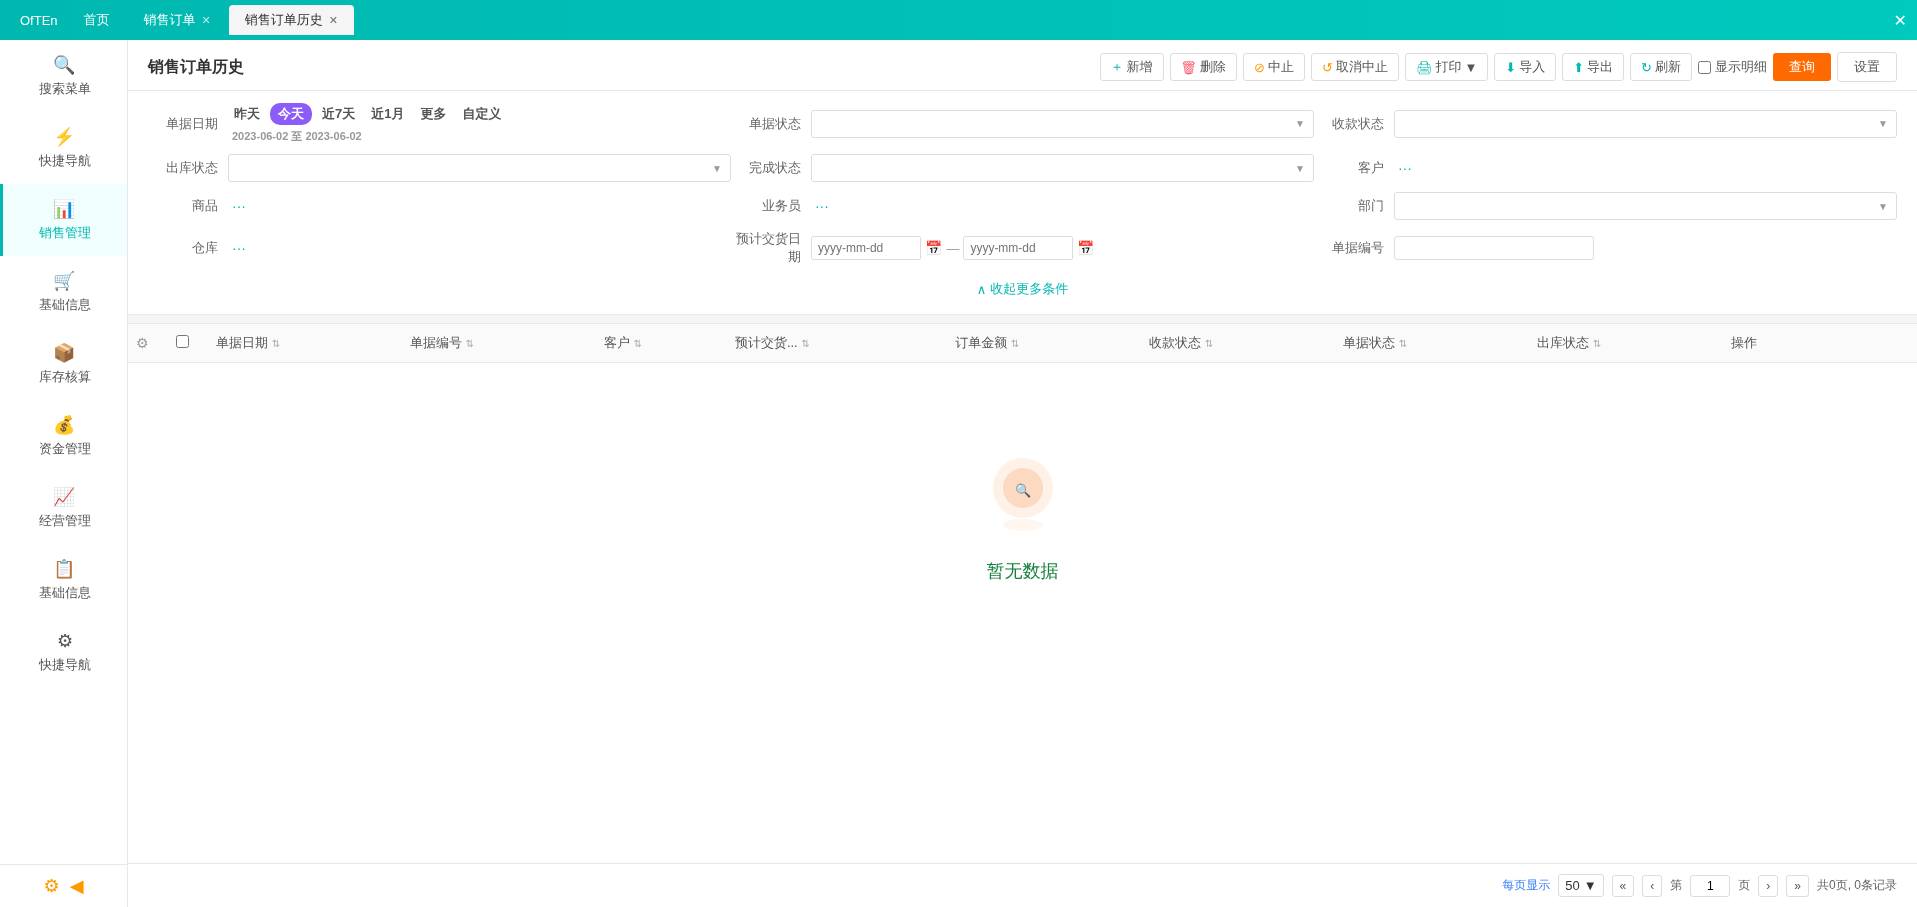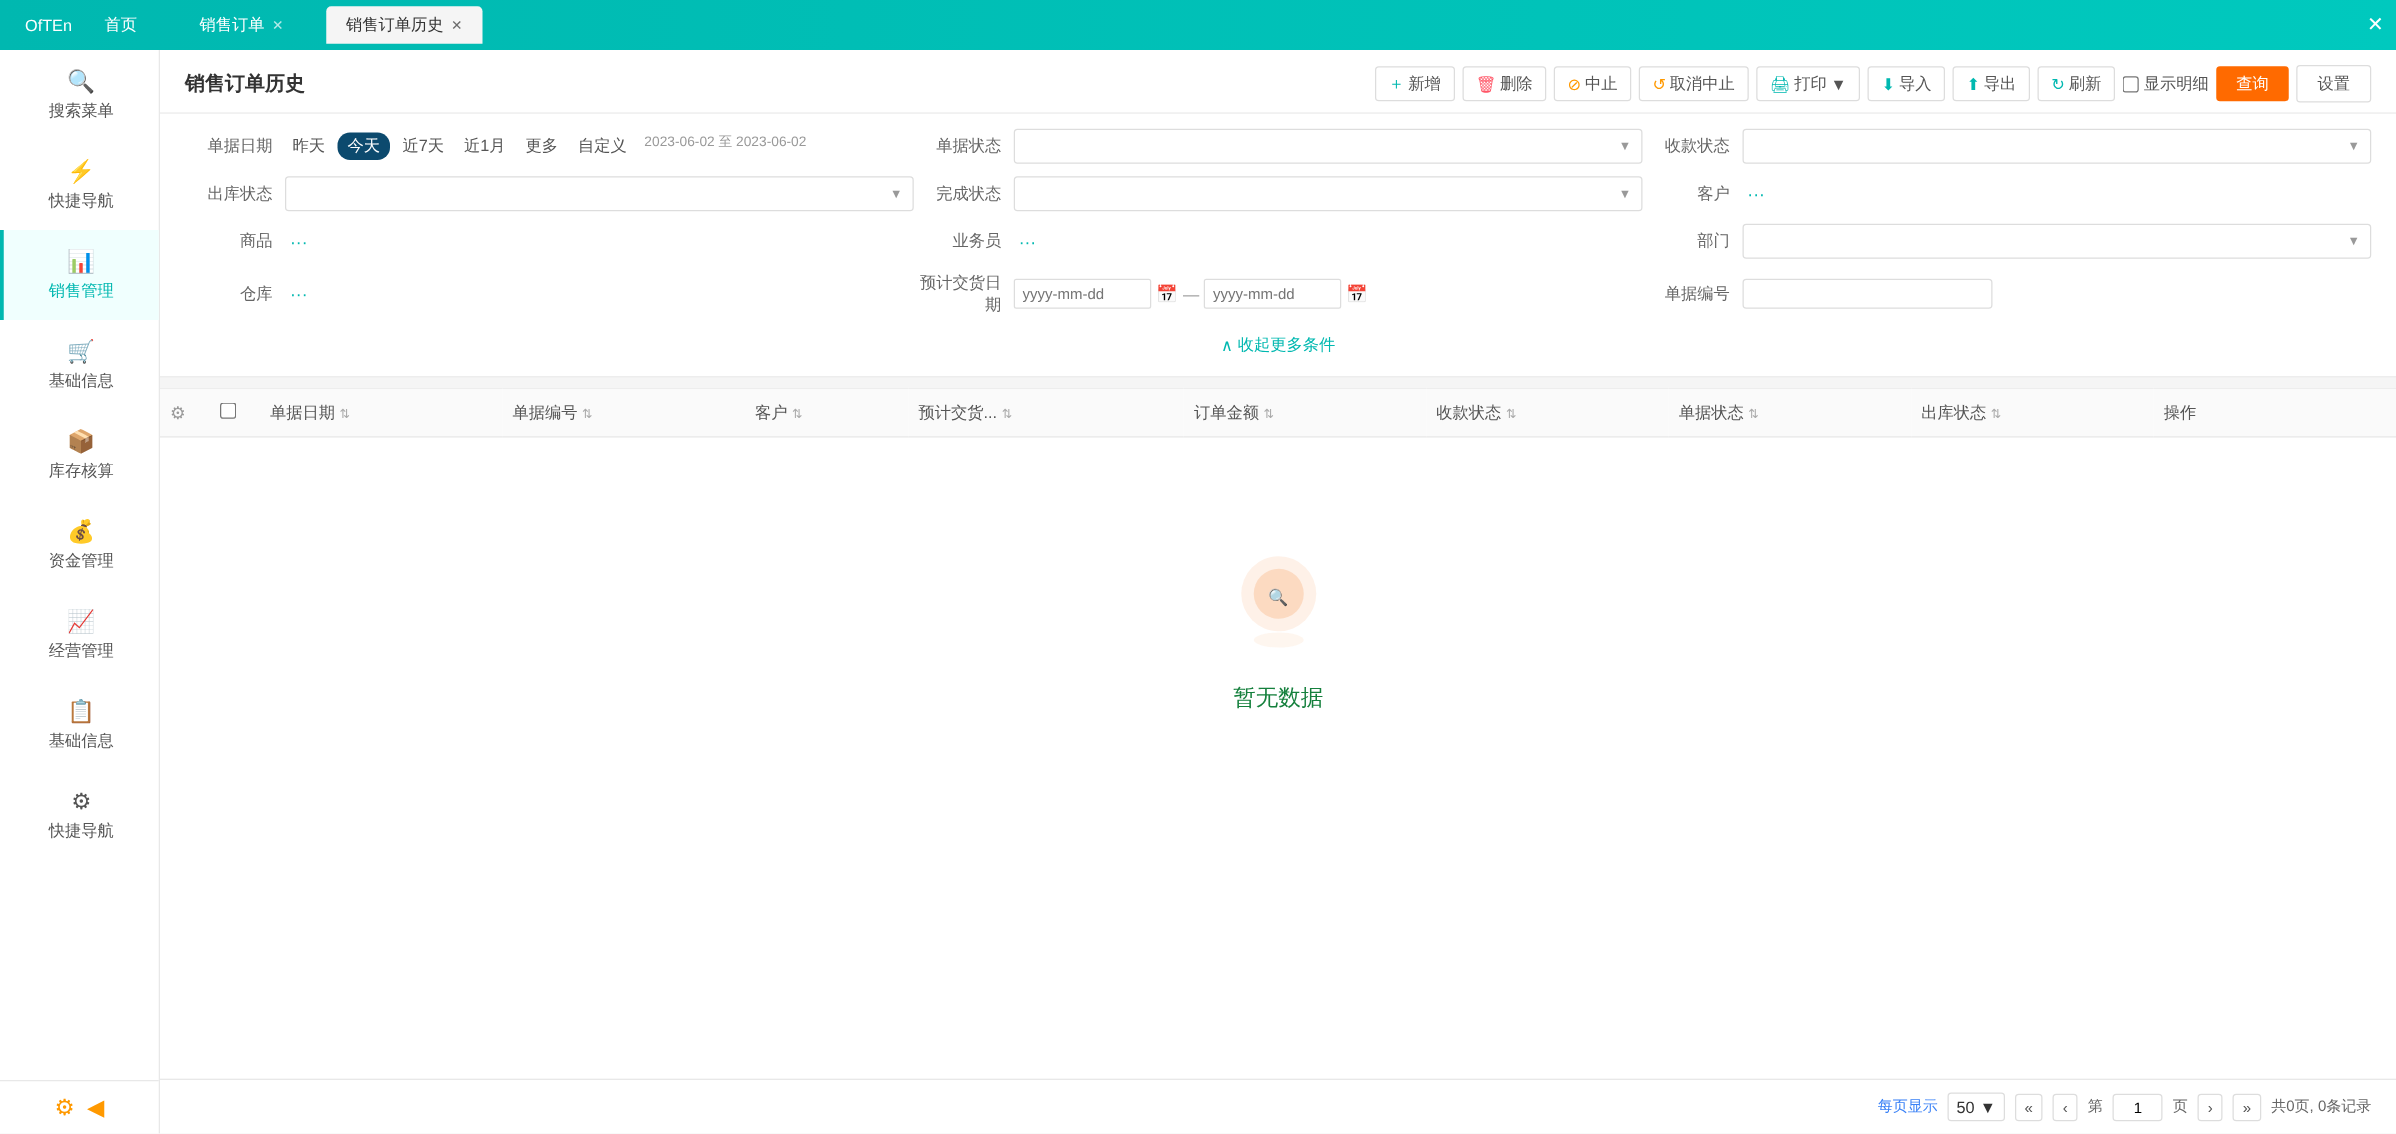--- a/index.html
+++ b/index.html
@@ -12,21 +12,21 @@
       display: flex;
       align-items: center;
       padding: 0 10px;
       color: white;
       flex-shrink: 0;
     }
     .top-bar-tabs {
       display: flex;
       align-items: center;
       flex: 1;
-      gap: 18px;
+      gap: 2px;
     }
     .tab-item {
       height: 30px;
       padding: 0 16px;
       display: flex;
       align-items: center;
       gap: 6px;
       cursor: pointer;
       border-radius: 4px 4px 0 0;
       color: white;
@@ -221,21 +221,21 @@
       gap: 4px;
       font-size: 12px;
     }
     .date-btn {
       padding: 2px 6px;
       cursor: pointer;
       color: #555;
       border-radius: 3px;
     }
     .date-btn.active {
-      background: #0c4a6e;
+      background: #8b5cf6;
       color: white;
       border-radius: 10px;
       padding: 2px 8px;
     }
     .date-range-text {
       font-size: 11px;
       color: #999;
       margin-left: 4px;
     }
     .filter-ellipsis {
@@ -481,21 +481,21 @@
           <button class="btn-query">查询</button>
           <button class="btn-set">设置</button>
         </div>
     </div>
 
     <div class="filter-area">
 
       <div class="filter-row">
         <div class="filter-section">
           <span class="filter-label">单据日期</span>
-          <div style="display:flex; flex-direction:row; gap:4px;">
+          <div style="display:flex; flex-direction:column; gap:4px;font-weight:bold;">
             <div class="date-quick-btns">
               <span class="date-btn">昨天</span>
               <span class="date-btn active">今天</span>
               <span class="date-btn">近7天</span>
               <span class="date-btn">近1月</span>
               <span class="date-btn">更多</span>
               <span class="date-btn">自定义</span>
             </div>
             <span class="date-range-text">2023-06-02 至 2023-06-02</span>
           </div>

